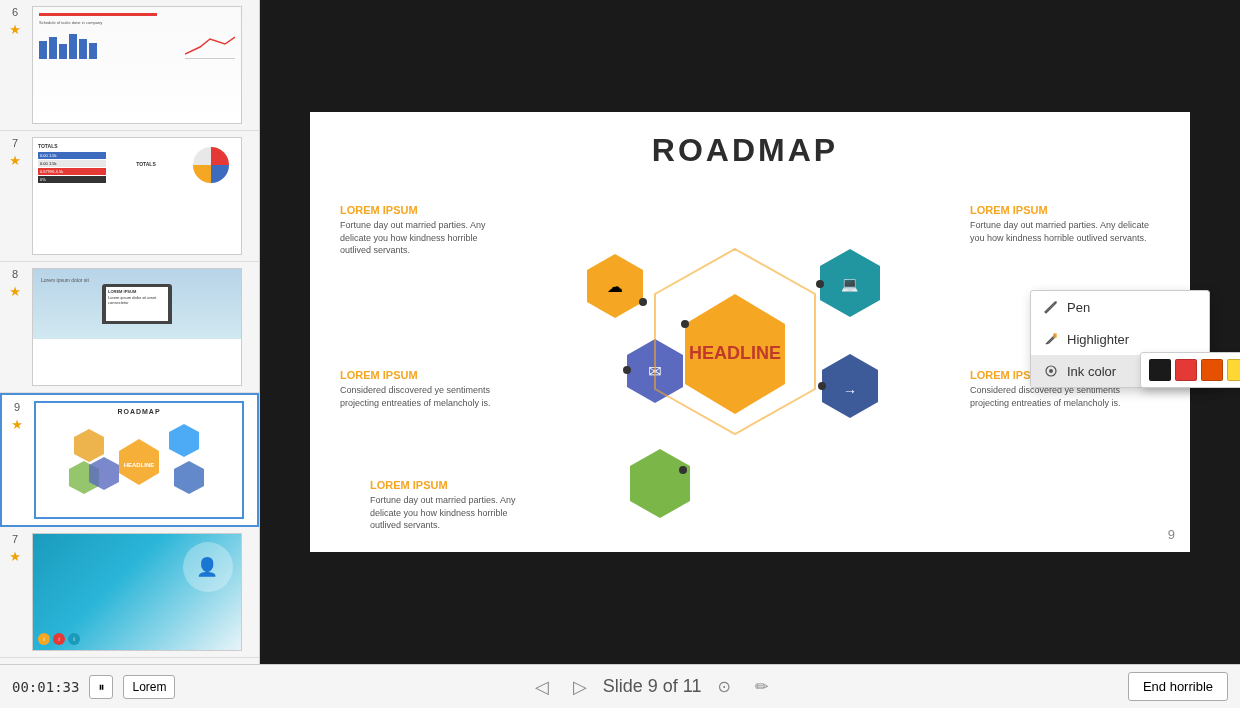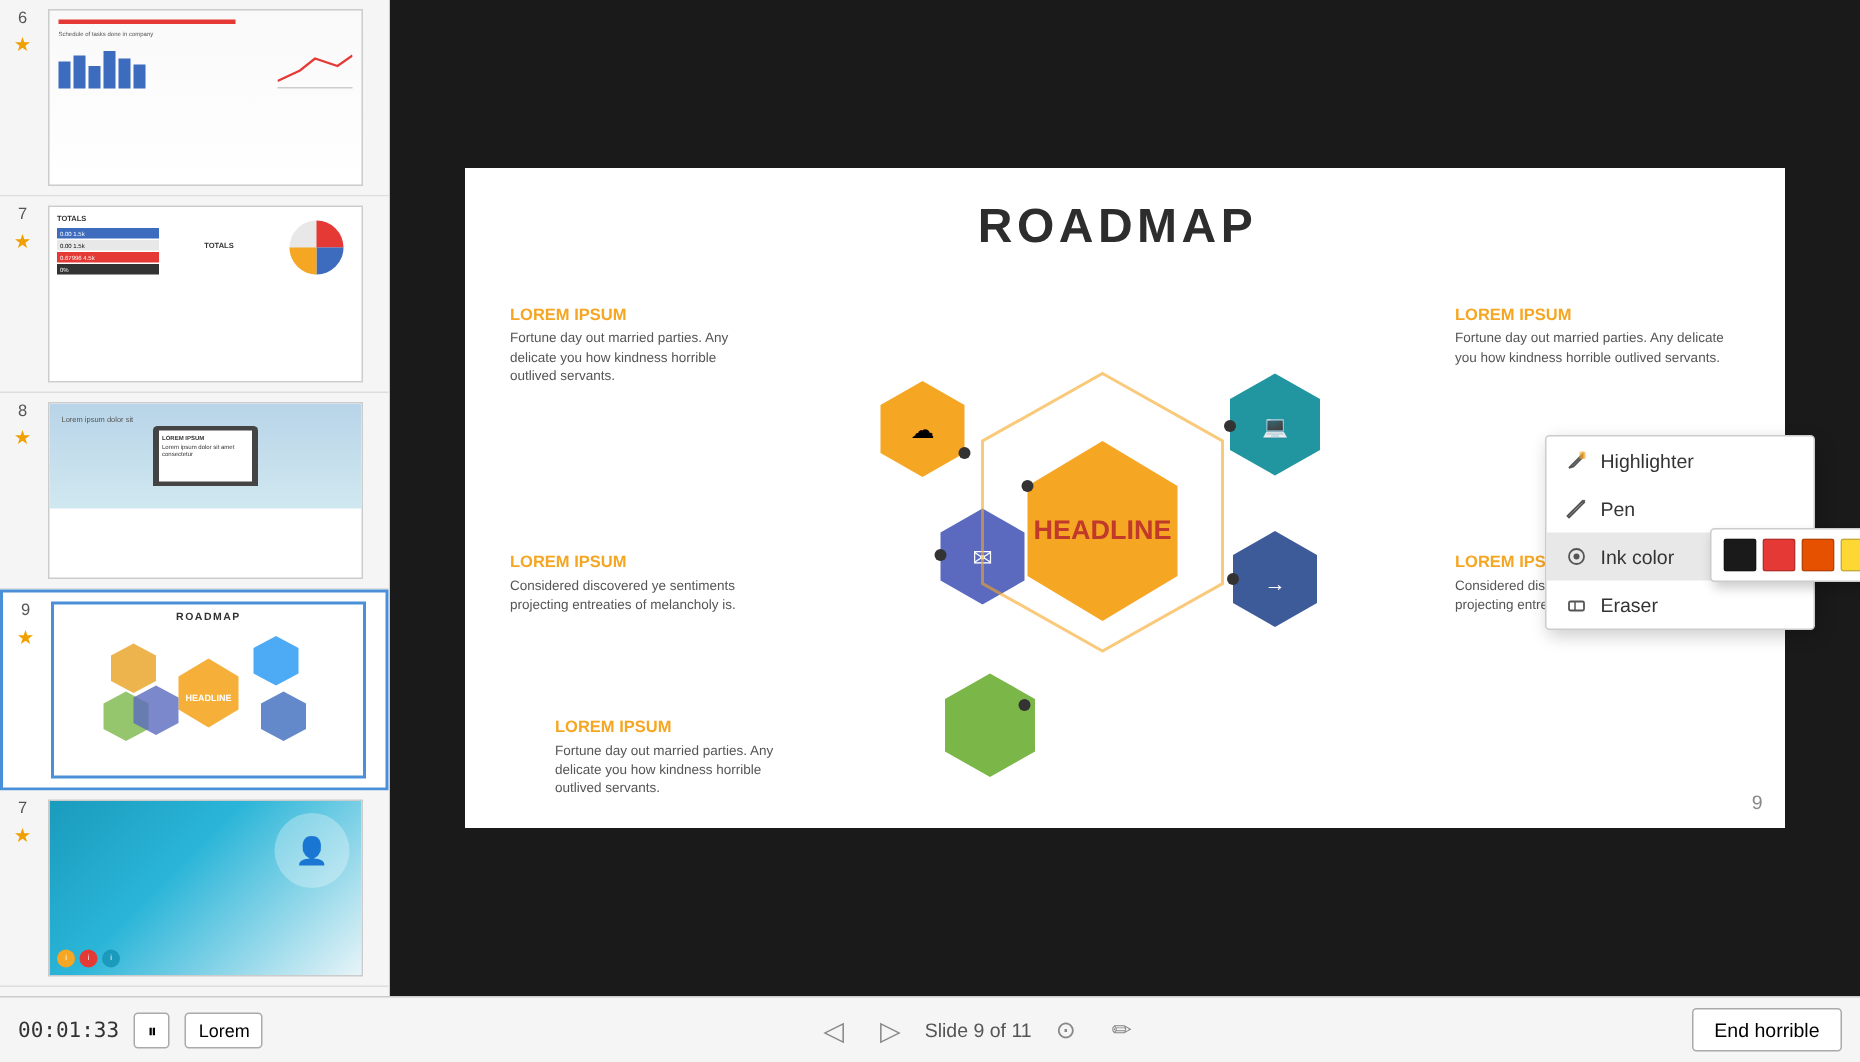--- a/index.html
+++ b/index.html
@@ -174,21 +174,21 @@
 
     
     .nav-arrow {
       font-size: 18px;
       color: #888;
       cursor: pointer;
       padding: 4px 8px;
     }
 
     
-    .slide-count { font-size: 13px; color: #555; }
+    .slide-count { font-size: 18px; color: #555; }
   </style>
 </head>
 <body>
 
 <div class="main-layout">
 
   <div class="sidebar">
 
     <div class="slide-thumb">
       <div class="slide-num-col">
@@ -409,53 +409,44 @@
 
         <div style="position:absolute;bottom:10px;right:15px;font-size:13px;color:#888;">9</div>
 
       </div>
     </div>
 
     <div class="context-menu">
       <div class="menu-item">
         <span class="menu-item-icon">
           <svg width="14" height="14" viewBox="0 0 14 14">
+              <path d="M1 12L4 9 11 2 12 3 5 10 2 13z" fill="none" stroke="#555" stroke-width="1.2"></path>
+              <path d="M11 2L12 1 13 2 12 3z" fill="#555"></path>
+            </svg>
+        </span>
+        <span>Pen</span>
+      </div>
+      <div class="menu-item">
+        <span class="menu-item-icon">
+          <svg width="14" height="14" viewBox="0 0 14 14">
               <path d="M2 12L5 9 11 3 11 5 5 11z" fill="none" stroke="#555" stroke-width="1.2"></path>
               <rect x="9" y="1" width="4" height="5" rx="1" fill="#f5a623" opacity="0.7"></rect>
             </svg>
         </span>
         <span>Highlighter</span>
-      </div>
-      <div class="menu-item">
-        <span class="menu-item-icon">
-          <svg width="14" height="14" viewBox="0 0 14 14">
-              <path d="M1 12L4 9 11 2 12 3 5 10 2 13z" fill="none" stroke="#555" stroke-width="1.2"></path>
-              <path d="M11 2L12 1 13 2 12 3z" fill="#555"></path>
-            </svg>
-        </span>
-        <span>Pen</span>
       </div>
       <div class="menu-item ink-color-item">
         <span class="menu-item-icon">
           <svg width="14" height="14" viewBox="0 0 14 14">
               <circle cx="7" cy="7" r="5" fill="none" stroke="#555" stroke-width="1.2"></circle>
               <circle cx="7" cy="7" r="2" fill="#555"></circle>
             </svg>
         </span>
         <span>Ink color</span>
         <span class="menu-arrow">▶</span>
-      </div>
-      <div class="menu-item">
-        <span class="menu-item-icon">
-          <svg width="14" height="14" viewBox="0 0 14 14">
-              <rect x="2" y="5" width="10" height="6" rx="1" fill="none" stroke="#555" stroke-width="1.2"></rect>
-              <line x1="6" y1="5" x2="6" y2="11" stroke="#555" stroke-width="1"></line>
-            </svg>
-        </span>
-        <span>Eraser</span>
       </div>
     </div>
 
     <div class="color-submenu">
       <div class="color-swatch" style="background:#1a1a1a;"></div>
       <div class="color-swatch" style="background:#e53935;"></div>
       <div class="color-swatch" style="background:#e65100;"></div>
       <div class="color-swatch" style="background:#fdd835;"></div>
 
     </div>

